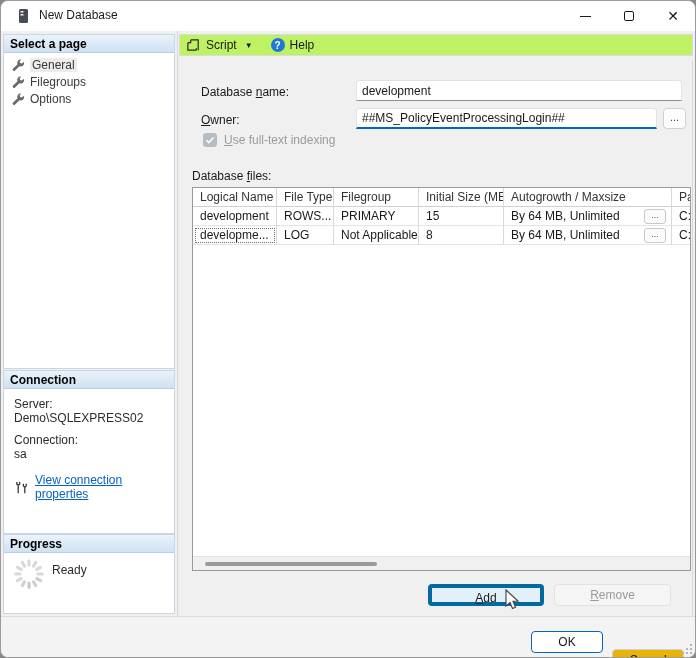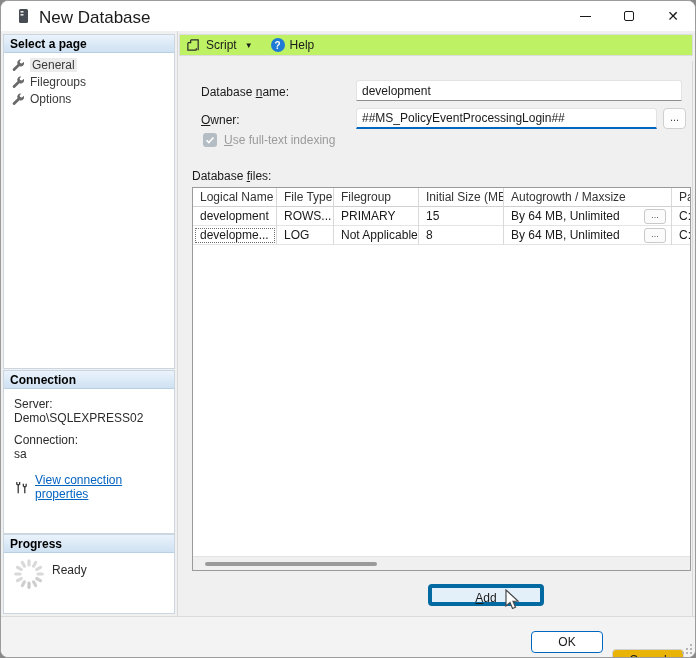--- a/index.html
+++ b/index.html
@@ -5,21 +5,21 @@
   * { margin:0; padding:0; box-sizing:border-box; cursor:default; }
   html,body { width:696px; height:658px; }
   body { font-family:"Liberation Sans", sans-serif; font-size:12px; color:#1a1a1a; background:#888; }
   .dialog { position:absolute; left:0; top:0; width:696px; height:658px; background:#f0f0f0;
             border:1px solid #9b9b9b; border-radius:8px; overflow:hidden; }
   .u { text-decoration:underline; }
 
   
   .titlebar { position:absolute; left:0; top:0; width:100%; height:30px; background:#ffffff; }
   .title-icon { position:absolute; left:14px; top:7px; width:16px; height:16px; }
-  .title-text { position:absolute; left:38px; top:7px; font-size:17px; color:#1b1b1b; }
+  .title-text { position:absolute; left:38px; top:7px; font-size:12px; color:#1b1b1b; }
   .winbtn { position:absolute; top:0; width:44px; height:30px; display:flex; align-items:center; justify-content:center; }
   .winbtn.min { right:88px; } .winbtn.max { right:44px; } .winbtn.close { right:0; }
   .glyph-min { width:11px; height:0; border-top:1.4px solid #1a1a1a; }
   .glyph-max { width:10px; height:10px; border:1.4px solid #1a1a1a; border-radius:2px; }
   .glyph-close { font-size:14px; color:#1a1a1a; line-height:1; }
 
   
   .sidebar { position:absolute; left:0; top:30px; width:177px; height:585px; background:#f0f0f0; border-right:1px solid #d8d8d8; }
   .panel { position:absolute; left:2px; width:172px; border:1px solid #ccd6e0; background:#ffffff; }
   .panel-header { height:18px; background:linear-gradient(to bottom,#eaf3fc,#cfe1f2); border-bottom:1px solid #b9cfe4;
@@ -247,20 +247,21 @@
           <div class="mini-btn">...</div>
         </div>
         <div class="cell c5">C:</div>
       </div>
       <div class="hscroll">
         <div class="hthumb"></div>
       </div>
     </div>
 
     <div class="btn btn-add"><span class="u">A</span><span>dd</span></div>
+    <div class="btn btn-remove"><span class="u">R</span><span>emove</span></div>
   </div>
 
   <div class="bottom">
     <div class="btn btn-ok">OK</div>
     <div class="btn btn-cancel">Cancel</div>
     <div class="grip"></div>
   </div>
 
   <svg class="cursor" viewBox="0 0 18 24">
     <path d="M2 1 L2 17 L6 13.5 L8.5 19.5 L11.5 18.2 L9 12.4 L14 12 Z" fill="#ffffff" stroke="#4a4a4a" stroke-width="1.2"></path>

